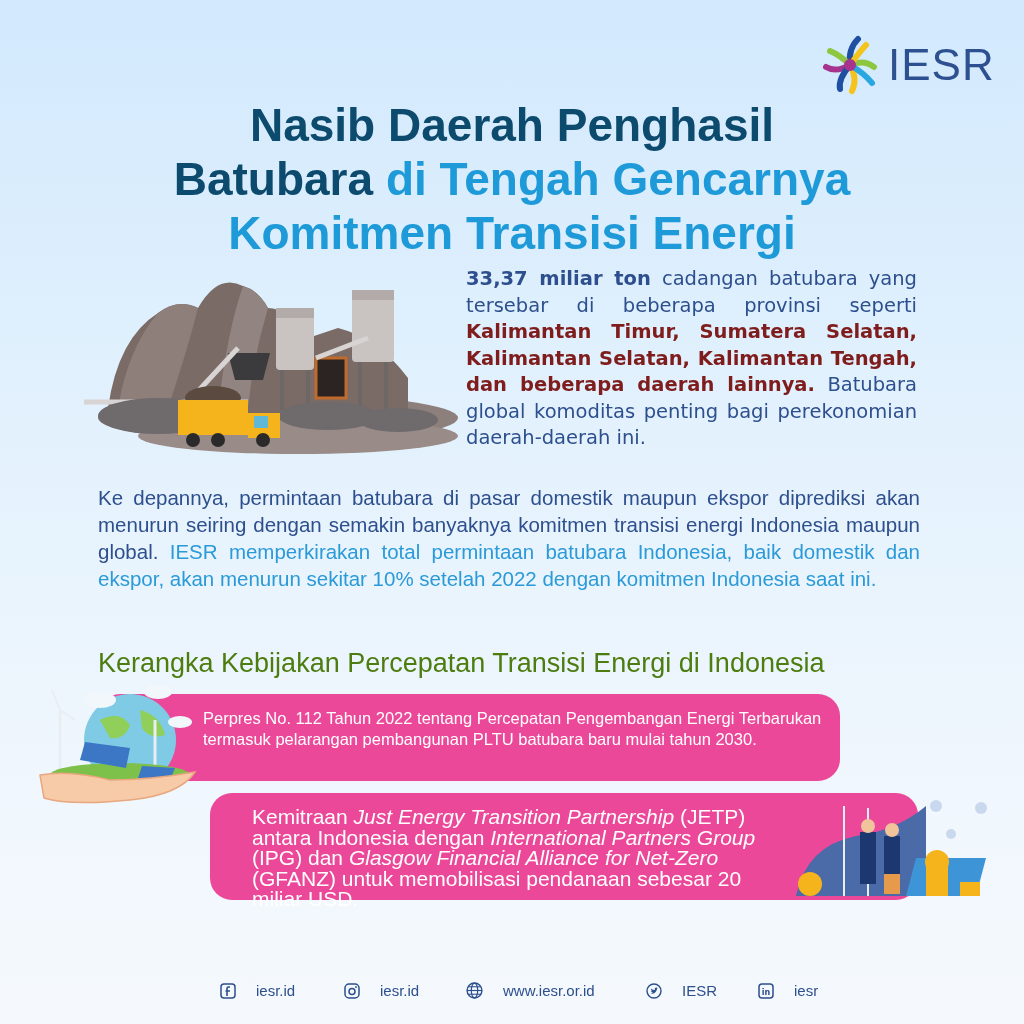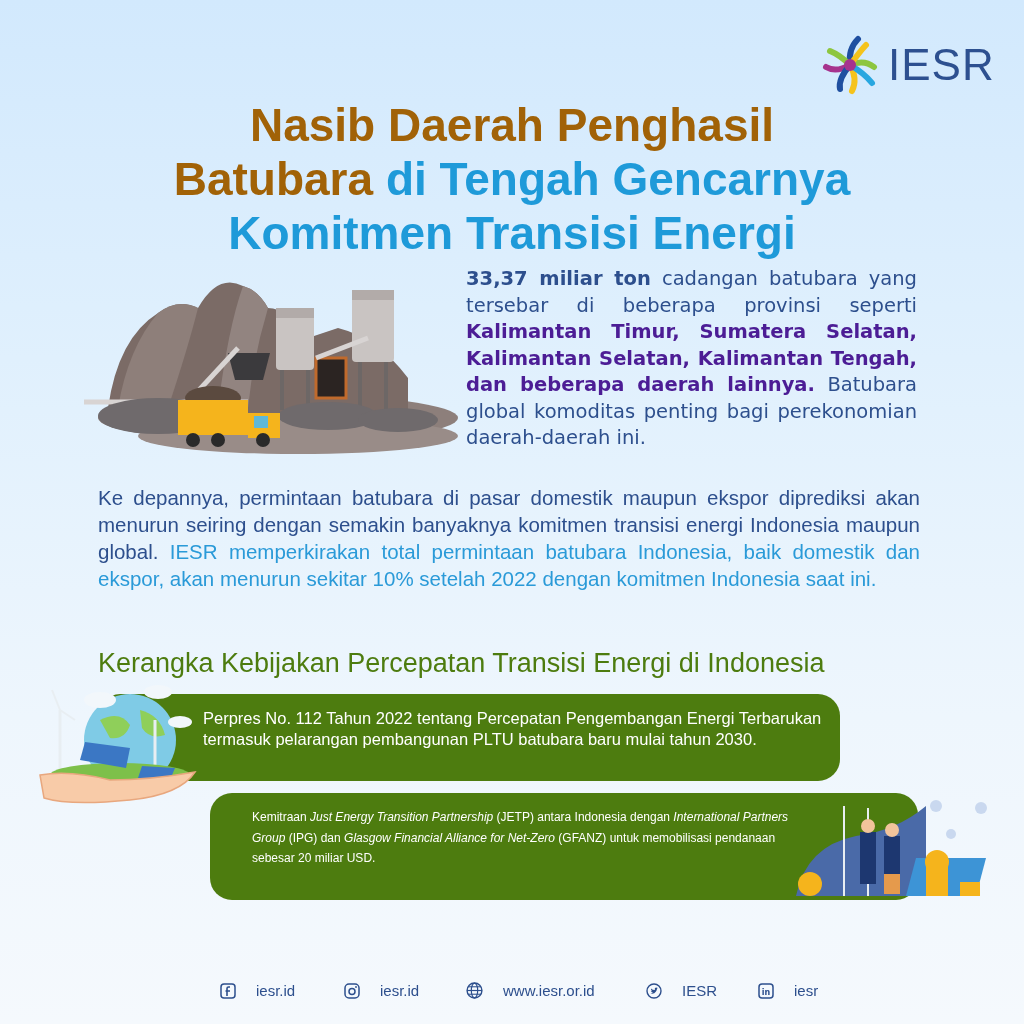--- a/index.html
+++ b/index.html
@@ -9,37 +9,37 @@
     font-family: "DejaVu Sans", sans-serif;
     color:#2d5090;
   }
   .abs { position:absolute; }
   
   #logo { left:818px; top:32px; width:170px; height:66px; display:flex; align-items:center; }
   #logo .mark { width:64px; height:64px; position:relative; }
   #logo .word { font-family:"Liberation Sans", sans-serif; font-size:44px; color:#2d5090; margin-left:6px; letter-spacing:1px; line-height:1; }
   
   #title { left:100px; top:98px; width:824px; text-align:center; font-family:"Liberation Sans", sans-serif; font-weight:bold; font-size:46px; line-height:54px; }
-  .t-dark { color:#a16207; }
+  .t-dark { color:#0c4a6e; }
   .t-light { color:#1e9ad9; }
   
   #p1 { left:466px; top:266px; width:451px; font-size:19.5px; line-height:26.5px; text-align:justify; text-align-last:left; color:#2d4f8d; }
   .bold { font-weight:bold; }
-  .blue-bold { font-weight:bold; color:#4c1d95; }
+  .blue-bold { font-weight:bold; color:#7f1d1d; }
   
   #p2 { left:98px; top:484px; width:822px; font-family:"Liberation Sans", sans-serif; font-size:20.5px; line-height:27px; text-align:justify; text-align-last:left; color:#2d4f8d; }
   .p-light { color:#2a9ad8; }
   
   #sect { left:98px; top:648px; font-family:"Liberation Sans", sans-serif; font-size:27px; color:#4d7c0f; }
   
-  .box { background:#4d7c0f; border-radius:22px; color:#fff; font-family:"Liberation Sans", sans-serif; }
+  .box { background:#ec4899; border-radius:22px; color:#fff; font-family:"Liberation Sans", sans-serif; }
   #box1 { left:98px; top:694px; width:742px; height:87px; }
   #box1 .txt { position:absolute; left:105px; top:14px; width:620px; font-size:16.5px; line-height:20.5px; }
   #box2 { left:210px; top:793px; width:708px; height:107px; }
-  #box2 .txt { position:absolute; left:42px; top:14px; width:540px; font-size:12px; line-height:20.5px; }
+  #box2 .txt { position:absolute; left:42px; top:14px; width:540px; font-size:21px; line-height:20.5px; }
   
   #src { left:98px; top:903px; width:860px; font-family:"Liberation Sans", sans-serif; font-size:11.5px; line-height:15.5px; color:#2d4f8d; }
   .it { font-style:italic; }
   
   #footer { left:220px; top:982px; width:600px; height:22px; font-family:"Liberation Sans", sans-serif; font-size:15px; color:#2d4f8d; }
   .social { position:absolute; display:flex; align-items:center; gap:20px; top:0; }
   .social svg { display:block; }
 </style>
 </head>
 <body>

